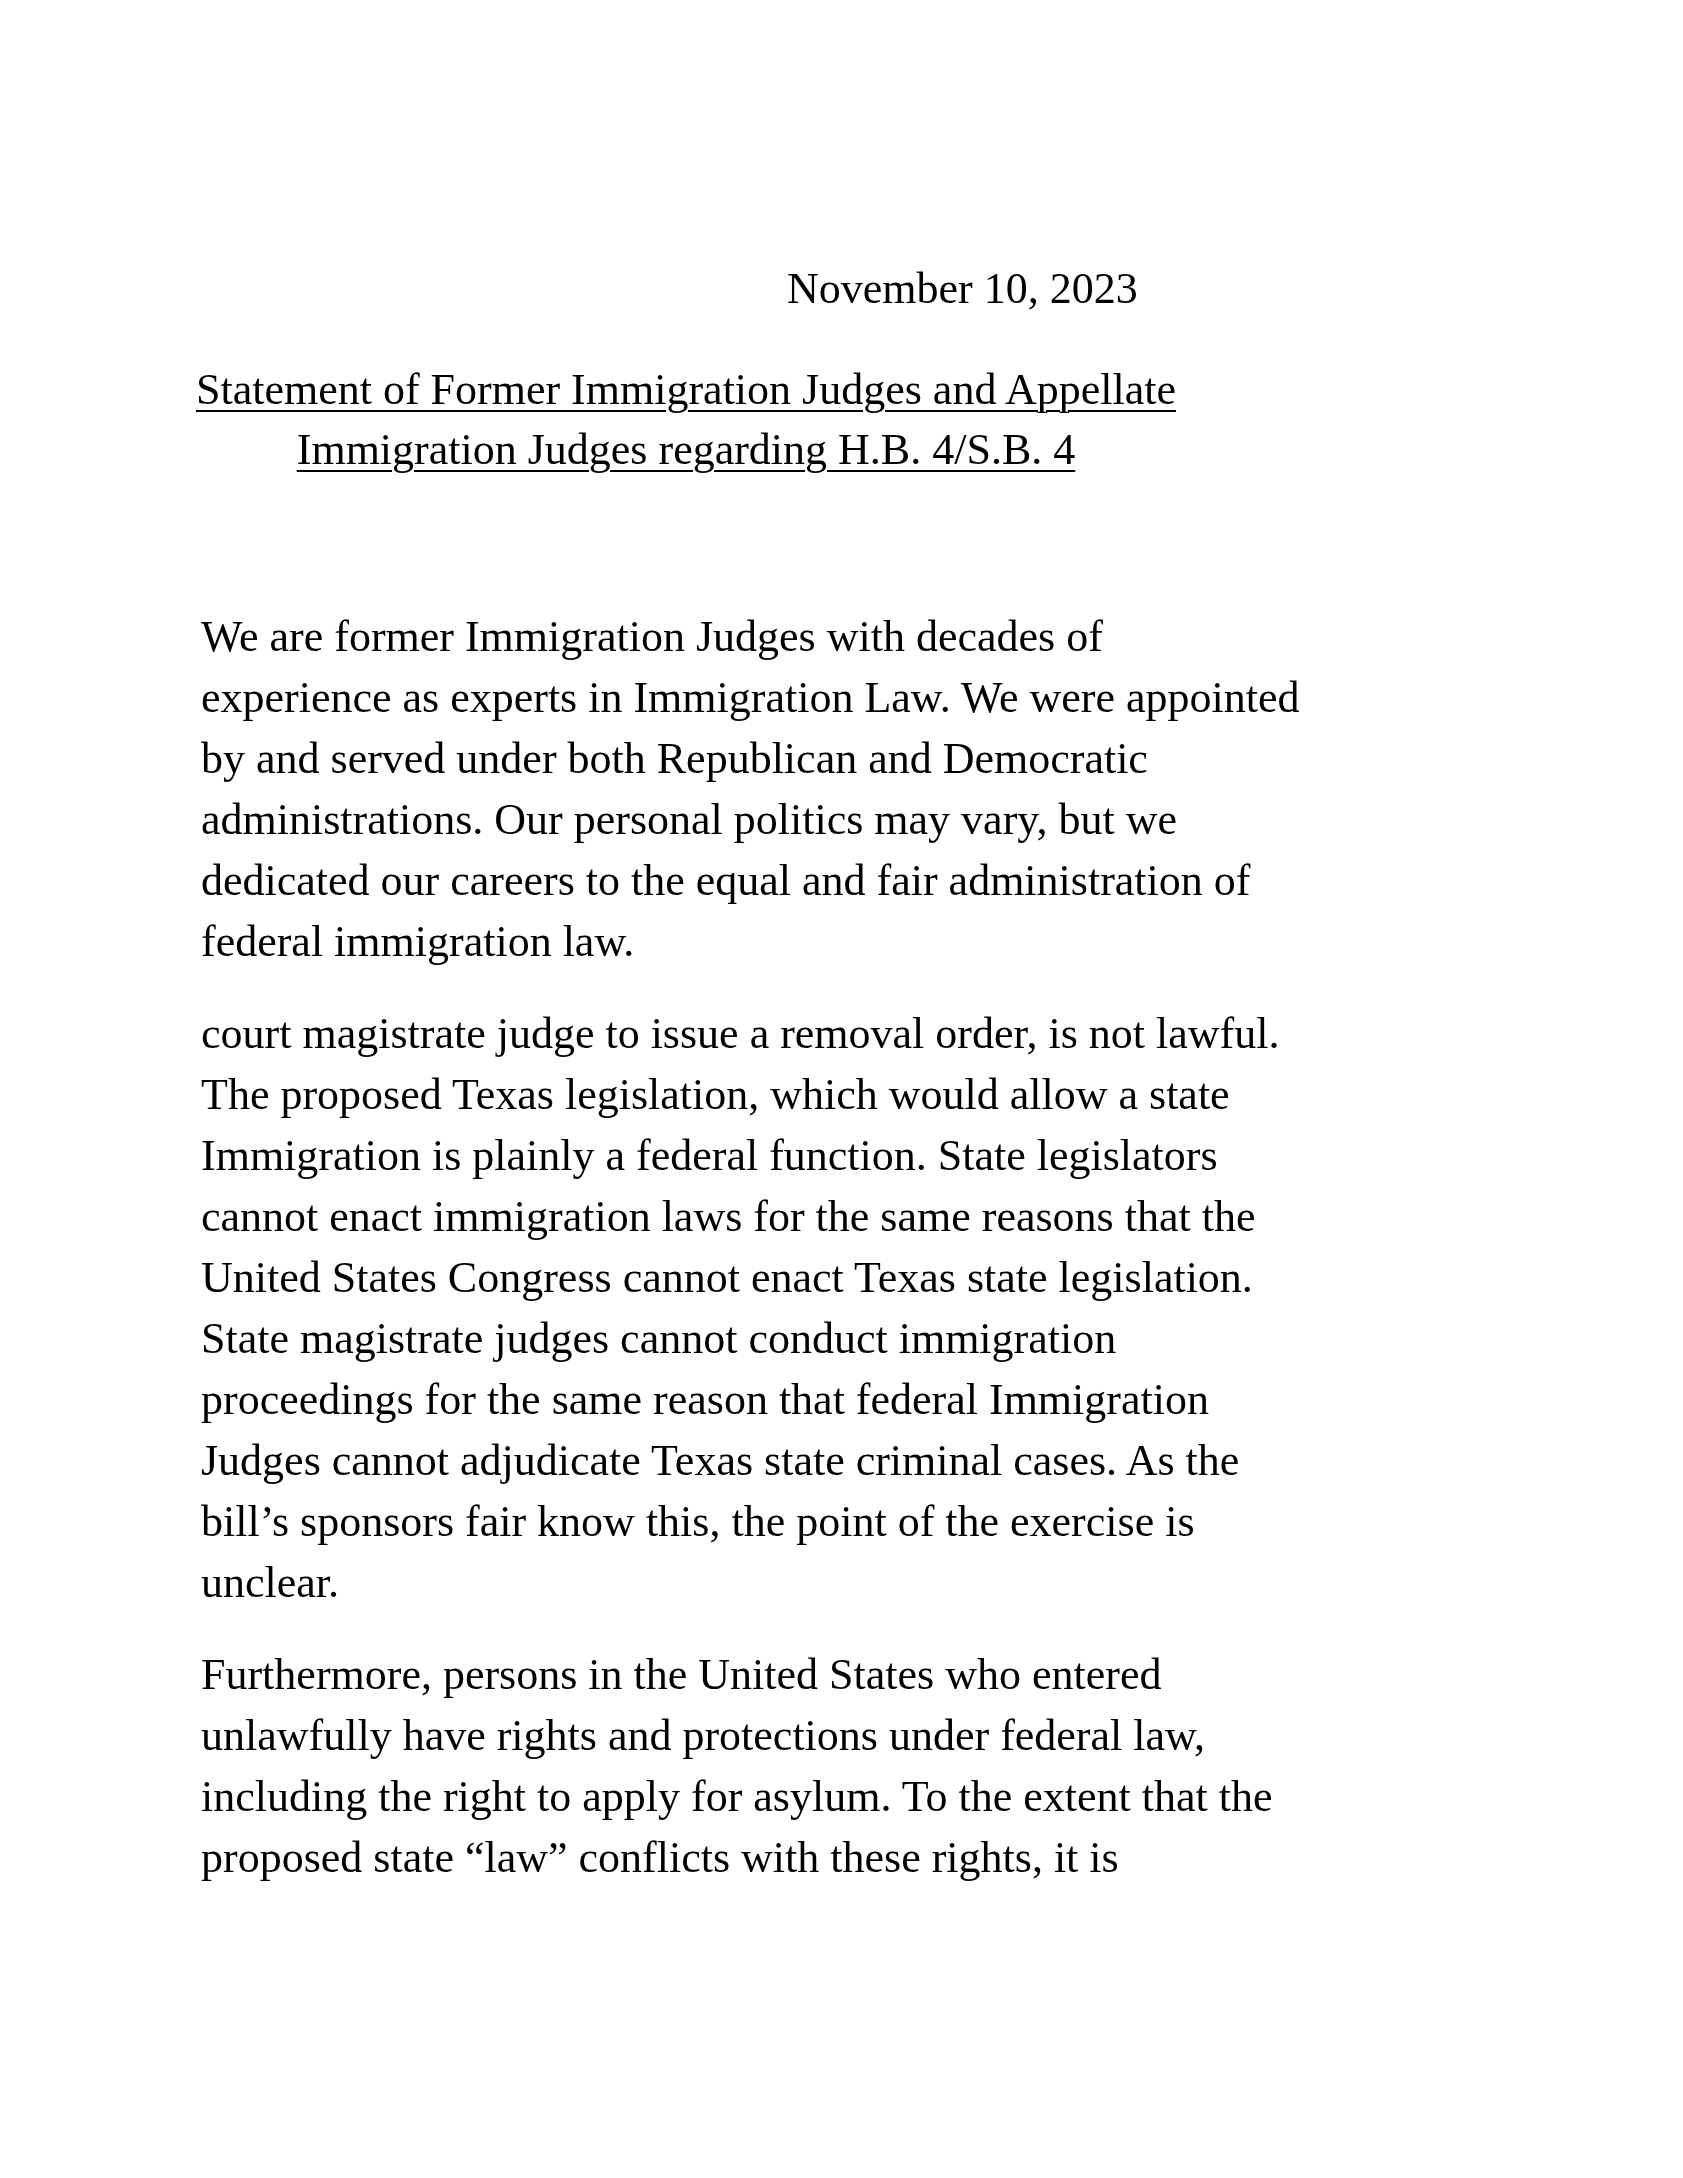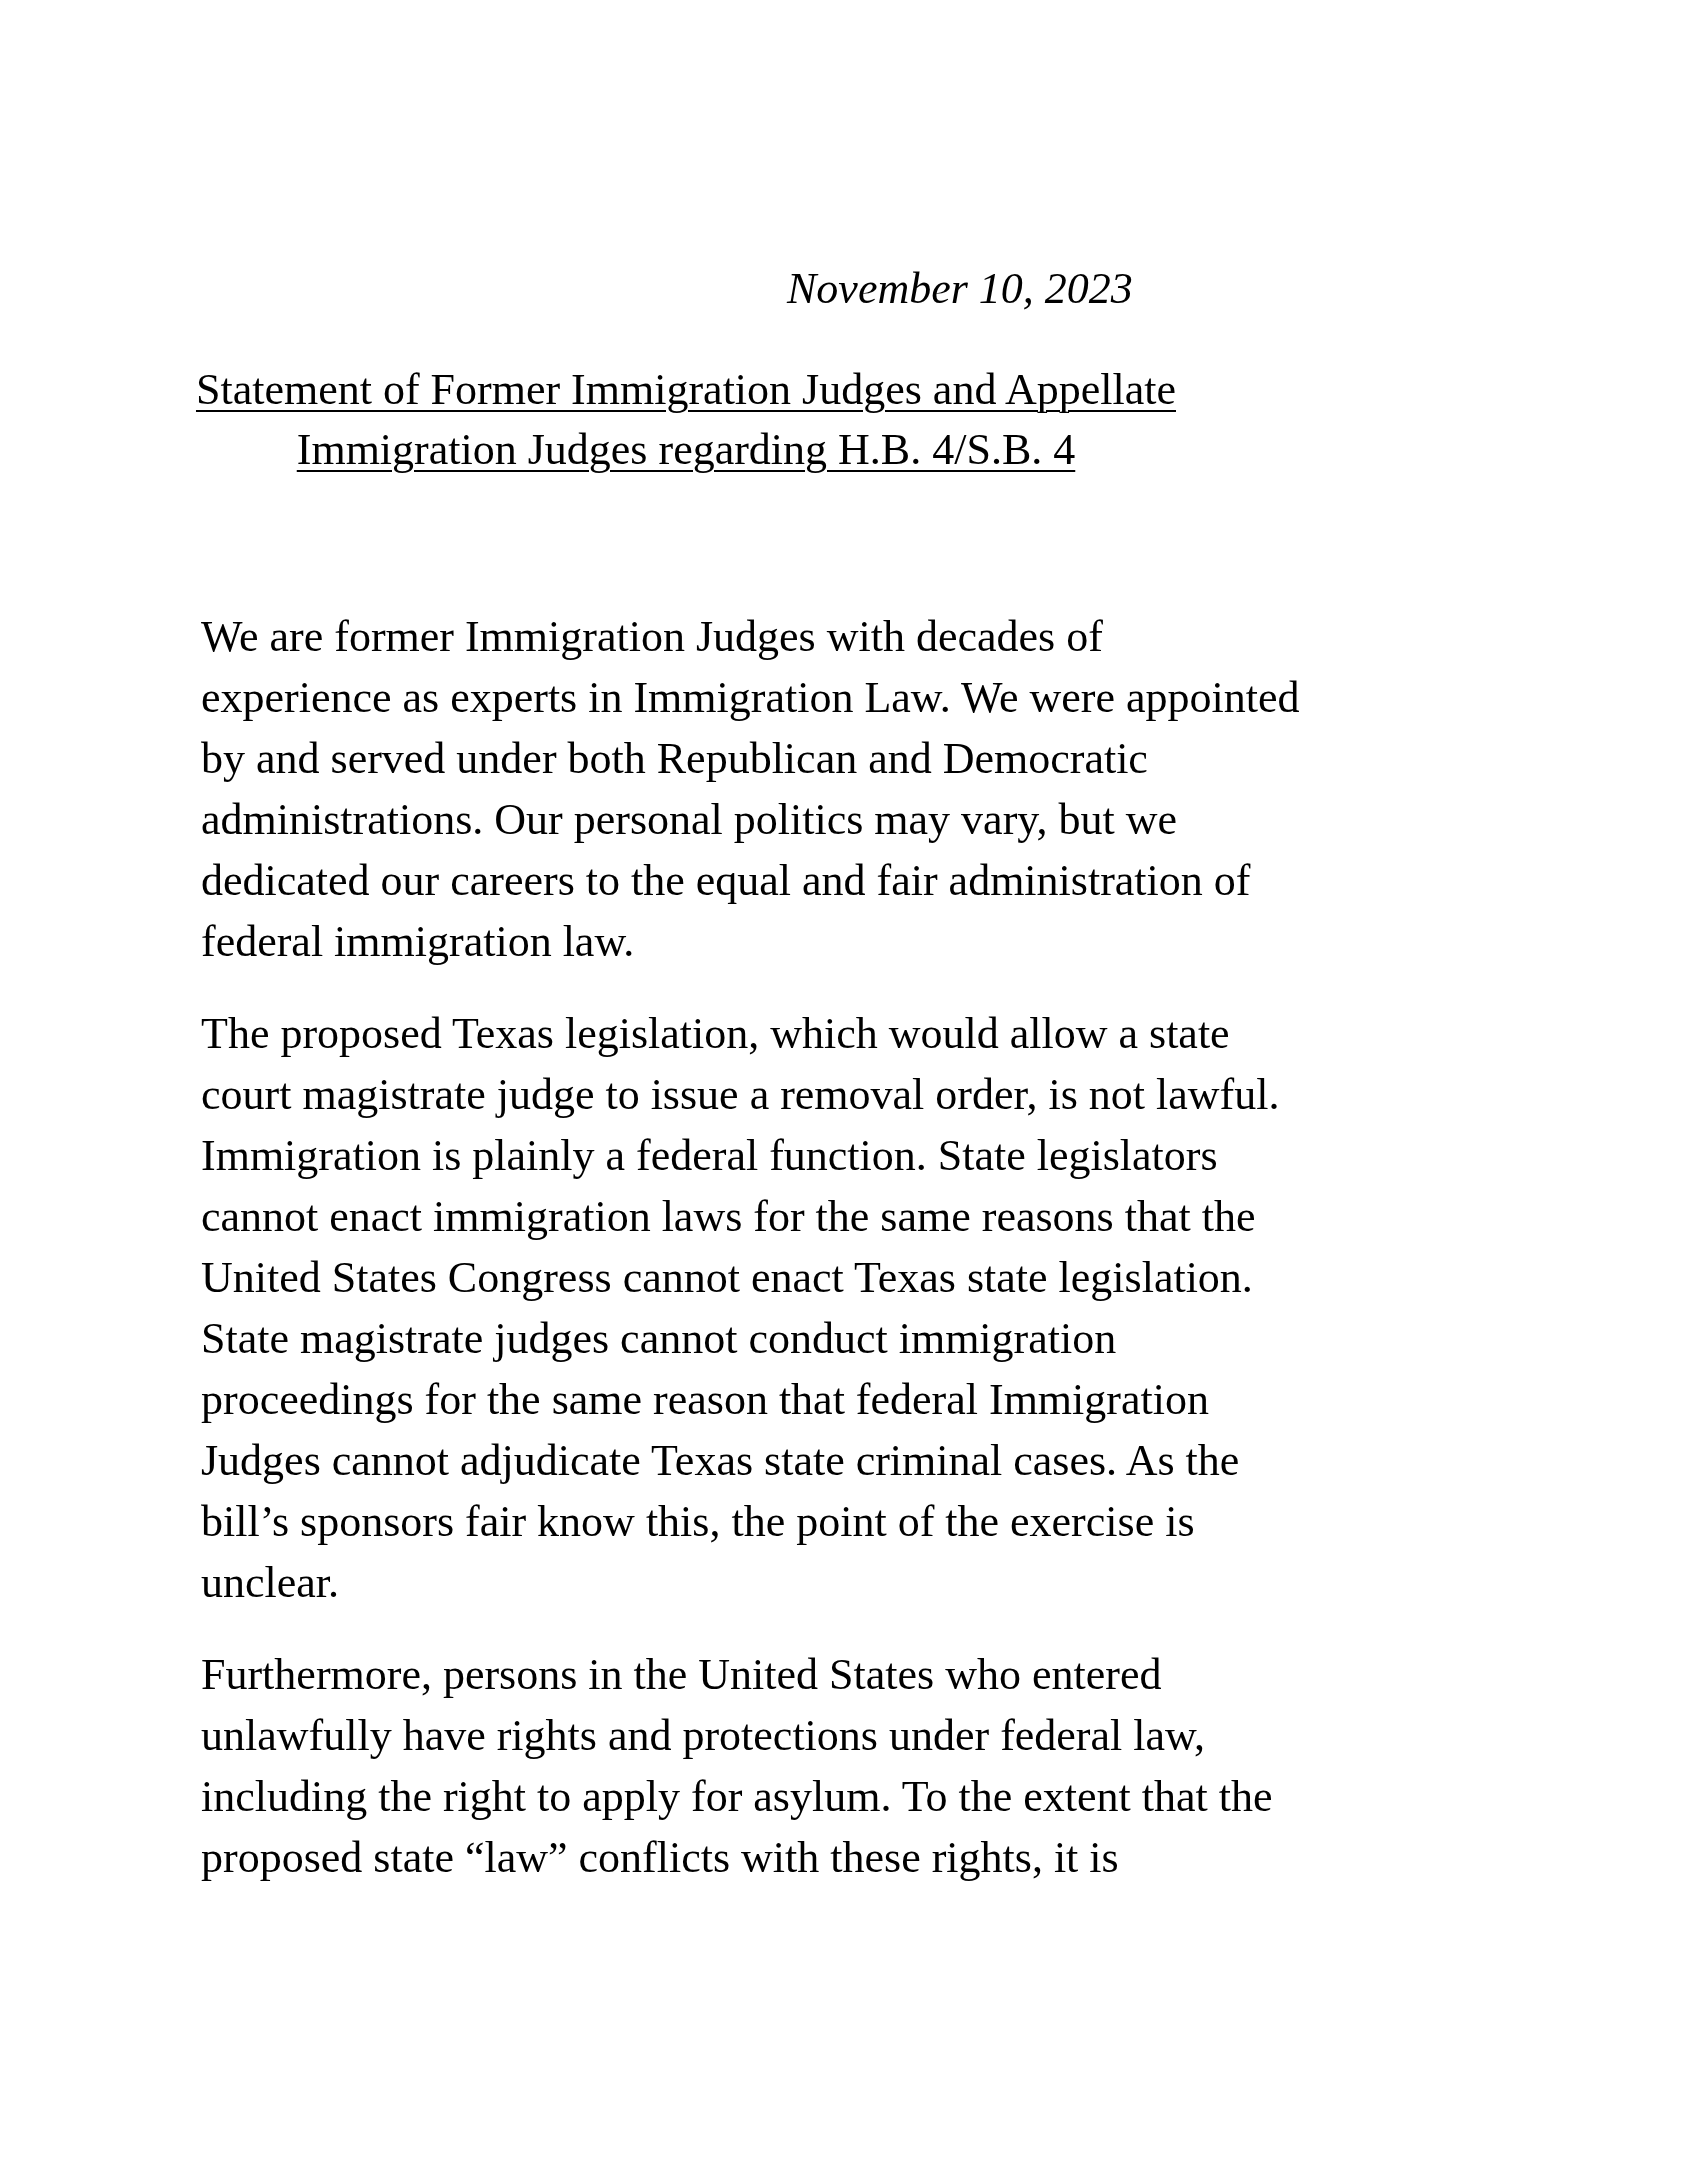--- a/index.html
+++ b/index.html
@@ -1,18 +1,18 @@
 <!DOCTYPE html>
 <html><head>
 <meta charset="utf-8">
 <style>
   html, body { margin: 0; padding: 0; background: #ffffff; }
   body { width: 1683px; height: 2178px; position: relative; overflow: hidden;
     font-family: "Liberation Serif", "DejaVu Serif", serif; color: #000; }
-  .date { position: absolute; left: 787px; top: 259px; font-size: 44px; line-height: 60px; white-space: nowrap; font-style: italic; }
+  .date { position: absolute; left: 787px; top: 259px; font-size: 44px; line-height: 60px; white-space: nowrap; }
   .title { position: absolute; left: 0; width: 1372px; top: 360px; text-align: center;
     font-size: 44px; line-height: 60px; text-decoration: underline; text-underline-offset: 6px; text-decoration-thickness: 2px; }
   .title div { white-space: nowrap; }
   .body { position: absolute; left: 199px; top: 606px; width: 1307px; font-size: 44px; line-height: 61px; }
   .para { margin: 0 0 31px 2px; }
   .para .line { white-space: nowrap; display: block; }
 </style>
 </head>
 <body>
 
@@ -26,22 +26,22 @@
 <div class="body">
   <p class="para">
     <span class="line">We are former Immigration Judges with decades of</span>
     <span class="line">experience as experts in Immigration Law. We were appointed</span>
     <span class="line">by and served under both Republican and Democratic</span>
     <span class="line">administrations. Our personal politics may vary, but we</span>
     <span class="line">dedicated our careers to the equal and fair administration of</span>
     <span class="line">federal immigration law.</span>
   </p>
   <p class="para">
+    <span class="line">court magistrate judge to issue a removal order, is not lawful.</span>
     <span class="line">The proposed Texas legislation, which would allow a state</span>
-    <span class="line">court magistrate judge to issue a removal order, is not lawful.</span>
     <span class="line">Immigration is plainly a federal function. State legislators</span>
     <span class="line">cannot enact immigration laws for the same reasons that the</span>
     <span class="line">United States Congress cannot enact Texas state legislation.</span>
     <span class="line">State magistrate judges cannot conduct immigration</span>
     <span class="line">proceedings for the same reason that federal Immigration</span>
     <span class="line">Judges cannot adjudicate Texas state criminal cases. As the</span>
     <span class="line">bill’s sponsors fair know this, the point of the exercise is</span>
     <span class="line">unclear.</span>
   </p>
   <p class="para">

